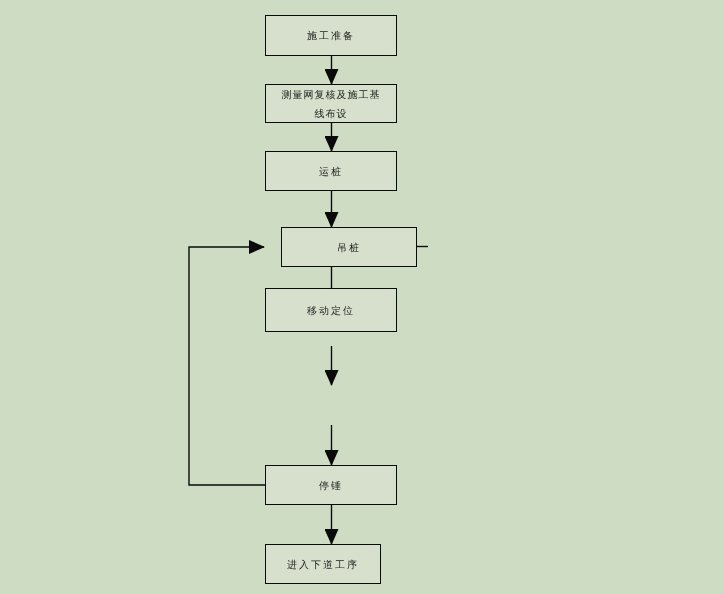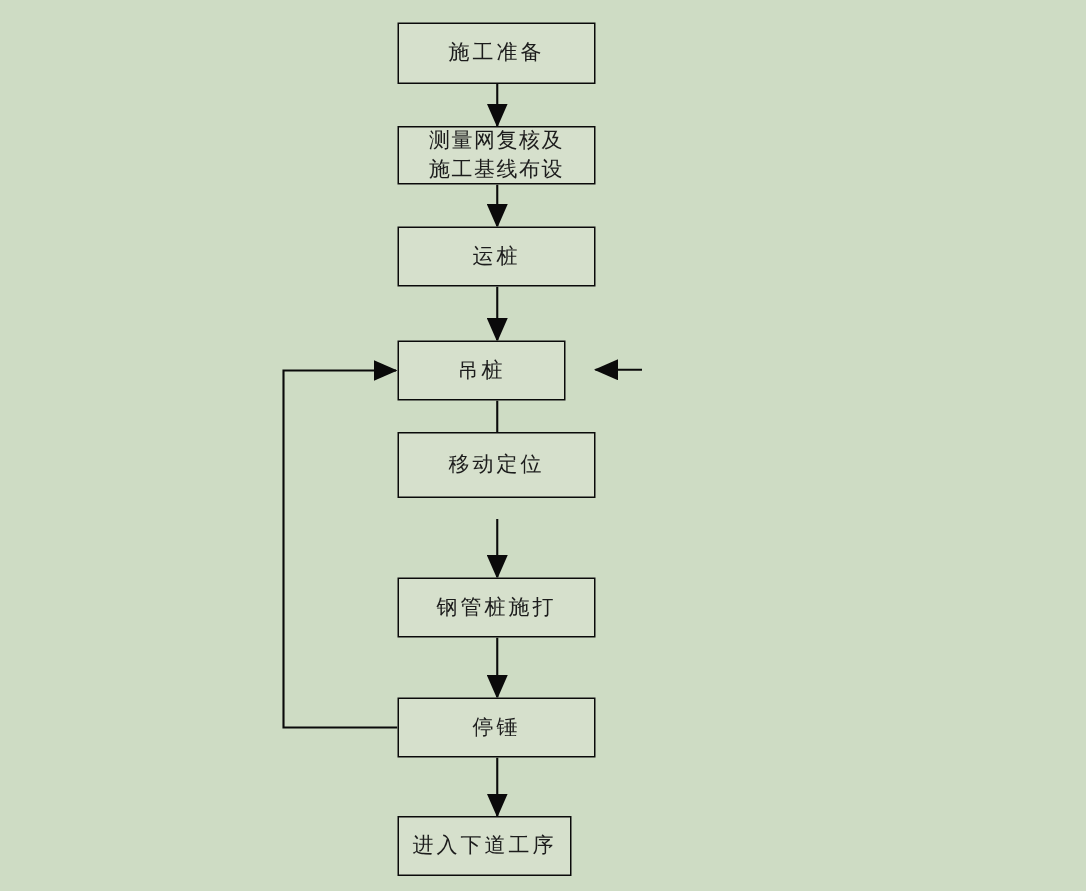--- a/index.html
+++ b/index.html
@@ -33,21 +33,21 @@
     stroke-width:1.4;
     fill:none;
   }
   .arrow-head{fill:var(--line-color);}
   .node{
     position:absolute;
     box-sizing:border-box;
     border:1.5px solid var(--line-color);
     background:var(--node-fill);
     color:var(--text-color);
-    font-size:14px;
+    font-size:10px;
     line-height:19px;
     display:flex;
     align-items:center;
     justify-content:center;
     text-align:center;
     white-space:nowrap;
     letter-spacing:2px;
   }
   .node.wrap{
     white-space:normal;
@@ -76,24 +76,23 @@
     <line x1="428" y1="246.5" x2="397" y2="246.5" marker-end="url(#arr)"></line>
     <polyline points="265,485 189,485 189,247 264,247" marker-end="url(#arr)"></polyline>
   </svg>
 
   <div class="node" style="left:265px;top:15px;width:132px;height:41px">施工准备</div>
 
   <div class="node" style="left:265px;top:151px;width:132px;height:40px">运桩</div>
 
   <div class="node wrap" style="left:265px;top:84px;width:132px;height:39px">测量网复核及施工基线布设</div>
 
-  <div class="node" style="left:265px;top:227px;width:112px;height:40px">吊桩</div>
+  <div class="node" style="left:281px;top:227px;width:136px;height:40px">吊桩</div>
 
 
   <div class="node" style="left:265px;top:288px;width:132px;height:44px">移动定位</div>
 
-  <div class="node" style="left:265px;top:385px;width:132px;height:40px">钢管桩施打</div>
 
   <div class="node" style="left:265px;top:465px;width:132px;height:40px">停锤</div>
 
   <div class="node" style="left:265px;top:544px;width:116px;height:40px">进入下道工序</div>
 
 </div>
 
 </body></html>

